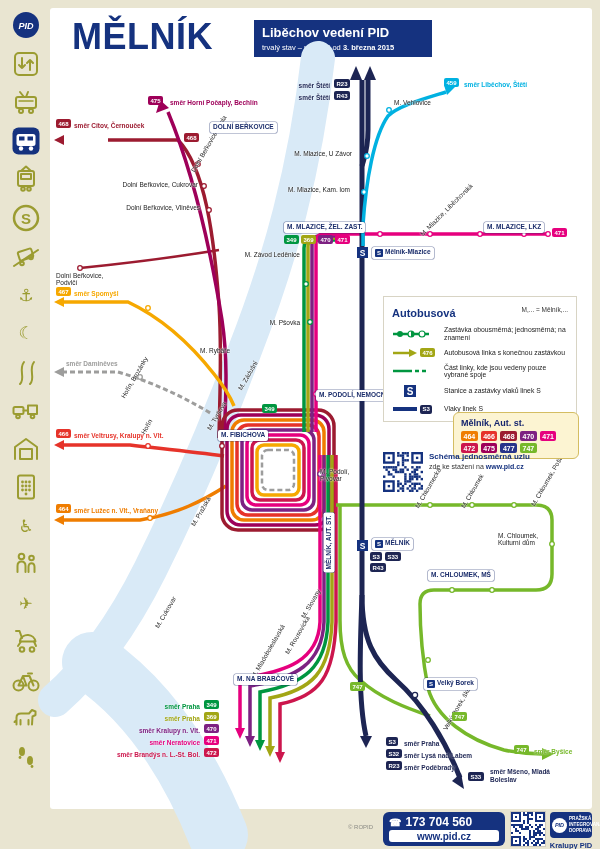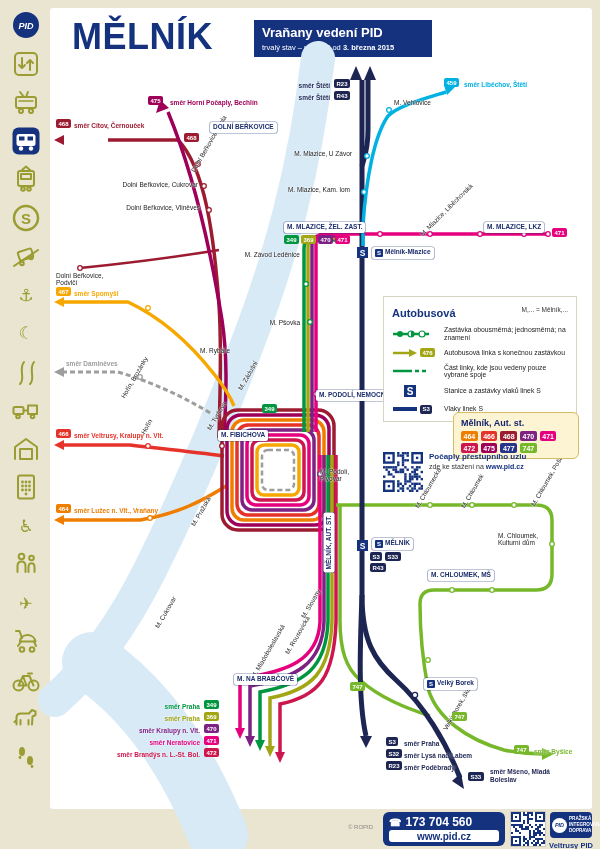--- a/index.html
+++ b/index.html
@@ -170,21 +170,21 @@
             <ellipse cx="19" cy="18.5" rx="3" ry="4.5"></ellipse>
             <circle cx="21" cy="24.5" r="1.4"></circle>
           </g>
         </svg></div>
     </div>
 
   <div class="canvas"></div>
 
   <div class="title">MĚLNÍK</div>
   <div class="hbox">
-    <div class="l1">Vraňany vedení PID</div>
+    <div class="l1">Liběchov vedení PID</div>
     <div class="l2"><span>trvalý stav – platnost od </span><b>3. března 2015</b></div>
   </div>
 
   <svg id="mapsvg" width="600" height="849" viewBox="0 0 600 849">
 
     <path d="M318,58 C305,170 280,260 245,350 C215,430 185,500 150,570 C125,620 95,665 55,700" stroke="#d9eaf7" stroke-width="34" fill="none" stroke-linecap="round"></path>
     <path d="M218,835 C190,765 150,702 92,662" stroke="#d9eaf7" stroke-width="60" fill="none" stroke-linecap="round"></path>
 
     <path d="M108,140 L178,140 C205,168 214,235 219,305 C222,350 220,385 219,438" stroke="#9c1b30" stroke-width="3.5" fill="none"></path>
     <path d="M219,250 C170,258 120,264 80,268" stroke="#9c1b30" stroke-width="2.5" fill="none"></path>
@@ -553,21 +553,21 @@
           <rect x="28.2" y="37.6" width="2.4" height="2.4" fill="#15327f"></rect>
           <rect x="32.9" y="37.6" width="2.4" height="2.4" fill="#15327f"></rect>
           <rect x="1.1764705882352942" y="1.1764705882352942" width="9.411764705882353" height="9.411764705882353" fill="none" stroke="#15327f" stroke-width="2.3529411764705883"></rect>
           <rect x="4.705882352941177" y="4.705882352941177" width="2.3529411764705883" height="2.3529411764705883" fill="#15327f"></rect>
           <rect x="29.41176470588235" y="1.1764705882352942" width="9.411764705882353" height="9.411764705882353" fill="none" stroke="#15327f" stroke-width="2.3529411764705883"></rect>
           <rect x="32.94117647058823" y="4.705882352941177" width="2.3529411764705883" height="2.3529411764705883" fill="#15327f"></rect>
           <rect x="1.1764705882352942" y="29.41176470588235" width="9.411764705882353" height="9.411764705882353" fill="none" stroke="#15327f" stroke-width="2.3529411764705883"></rect>
           <rect x="4.705882352941177" y="32.94117647058823" width="2.3529411764705883" height="2.3529411764705883" fill="#15327f"></rect>
         </svg></div>
     <div class="qrtext">
-      <div class="qb">Počaply přestupního uzlu</div>
+      <div class="qb">Schéma jednosměrná uzlu</div>
       <div class="qr2"><span>zde ke stažení na </span><b>www.pid.cz</b></div>
     </div>
   </div>
 
   <div class="copyright">© ROPID</div>
   <div class="fbox1">
     <div class="fphone">
         <span class="pico">☎</span>
         <span>173 704 560</span>
       </div>
@@ -667,15 +667,15 @@
         <rect x="4" y="4" width="2" height="2" fill="#15327f"></rect>
         <rect x="25" y="1" width="8" height="8" fill="none" stroke="#15327f" stroke-width="2"></rect>
         <rect x="28" y="4" width="2" height="2" fill="#15327f"></rect>
         <rect x="1" y="25" width="8" height="8" fill="none" stroke="#15327f" stroke-width="2"></rect>
         <rect x="4" y="28" width="2" height="2" fill="#15327f"></rect>
       </svg></div>
   <div class="fbox2">
     <div class="roundel">PID</div>
     <div class="brand">PRAŽSKÁ INTEGROVANÁ DOPRAVA</div>
   </div>
-  <div class="operators">Veltrusy PID</div>
+  <div class="operators">Kralupy PID</div>
 
 </div>
 
 </body></html>

